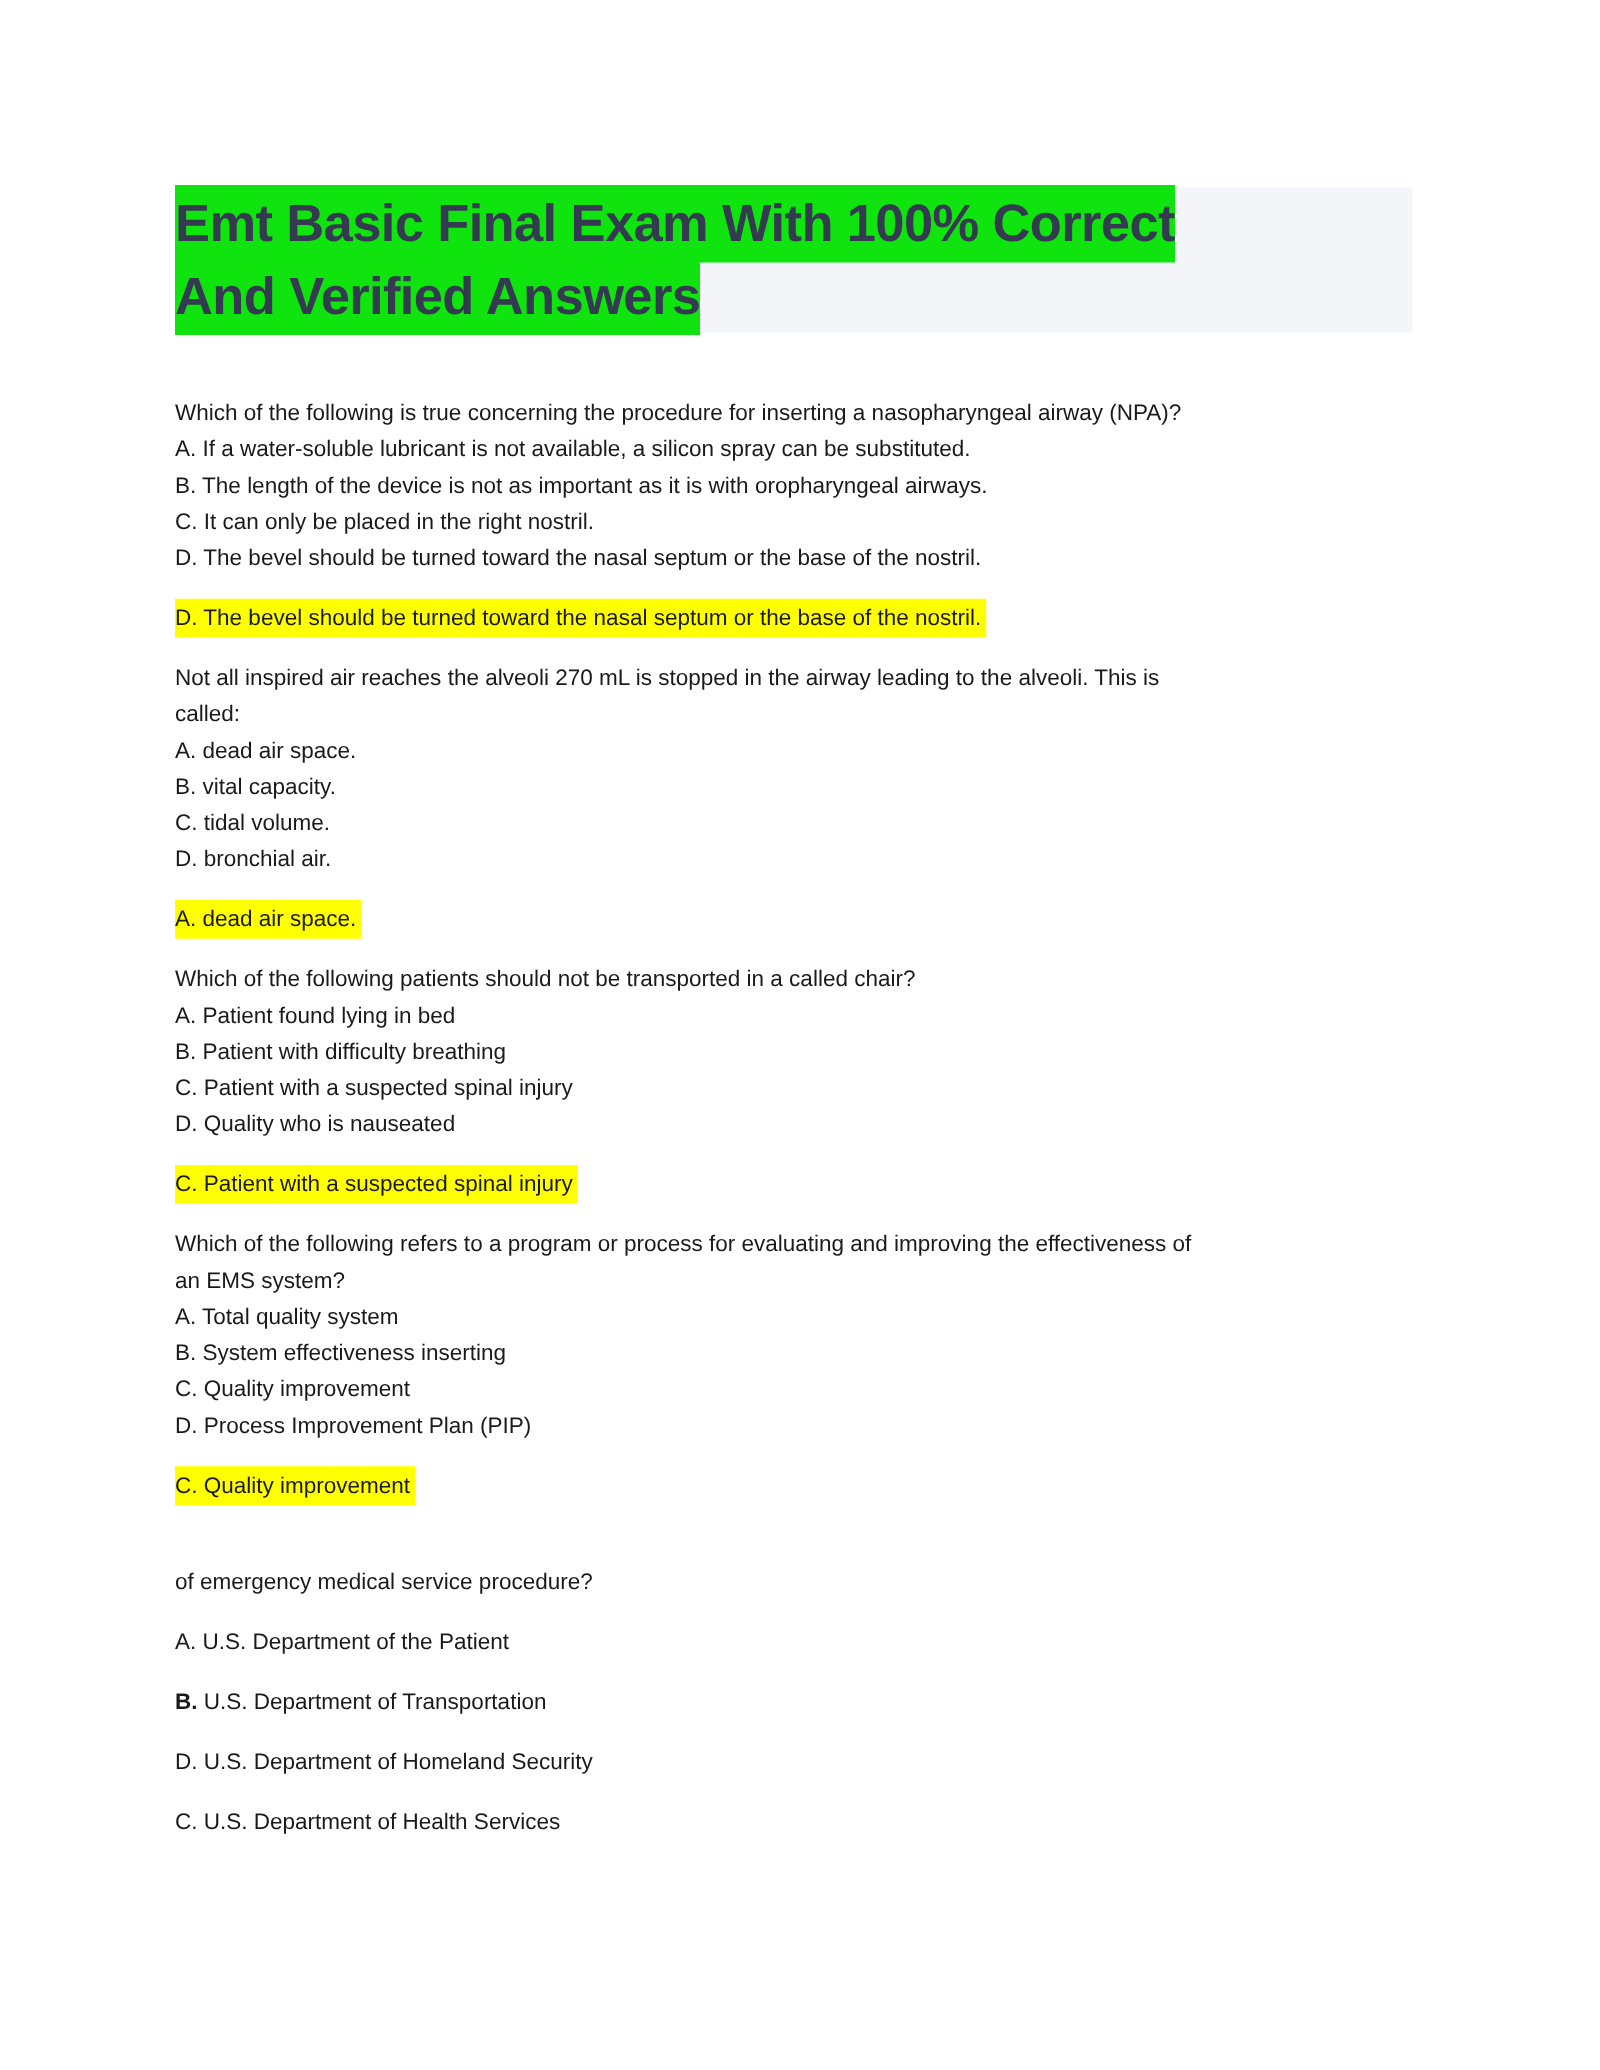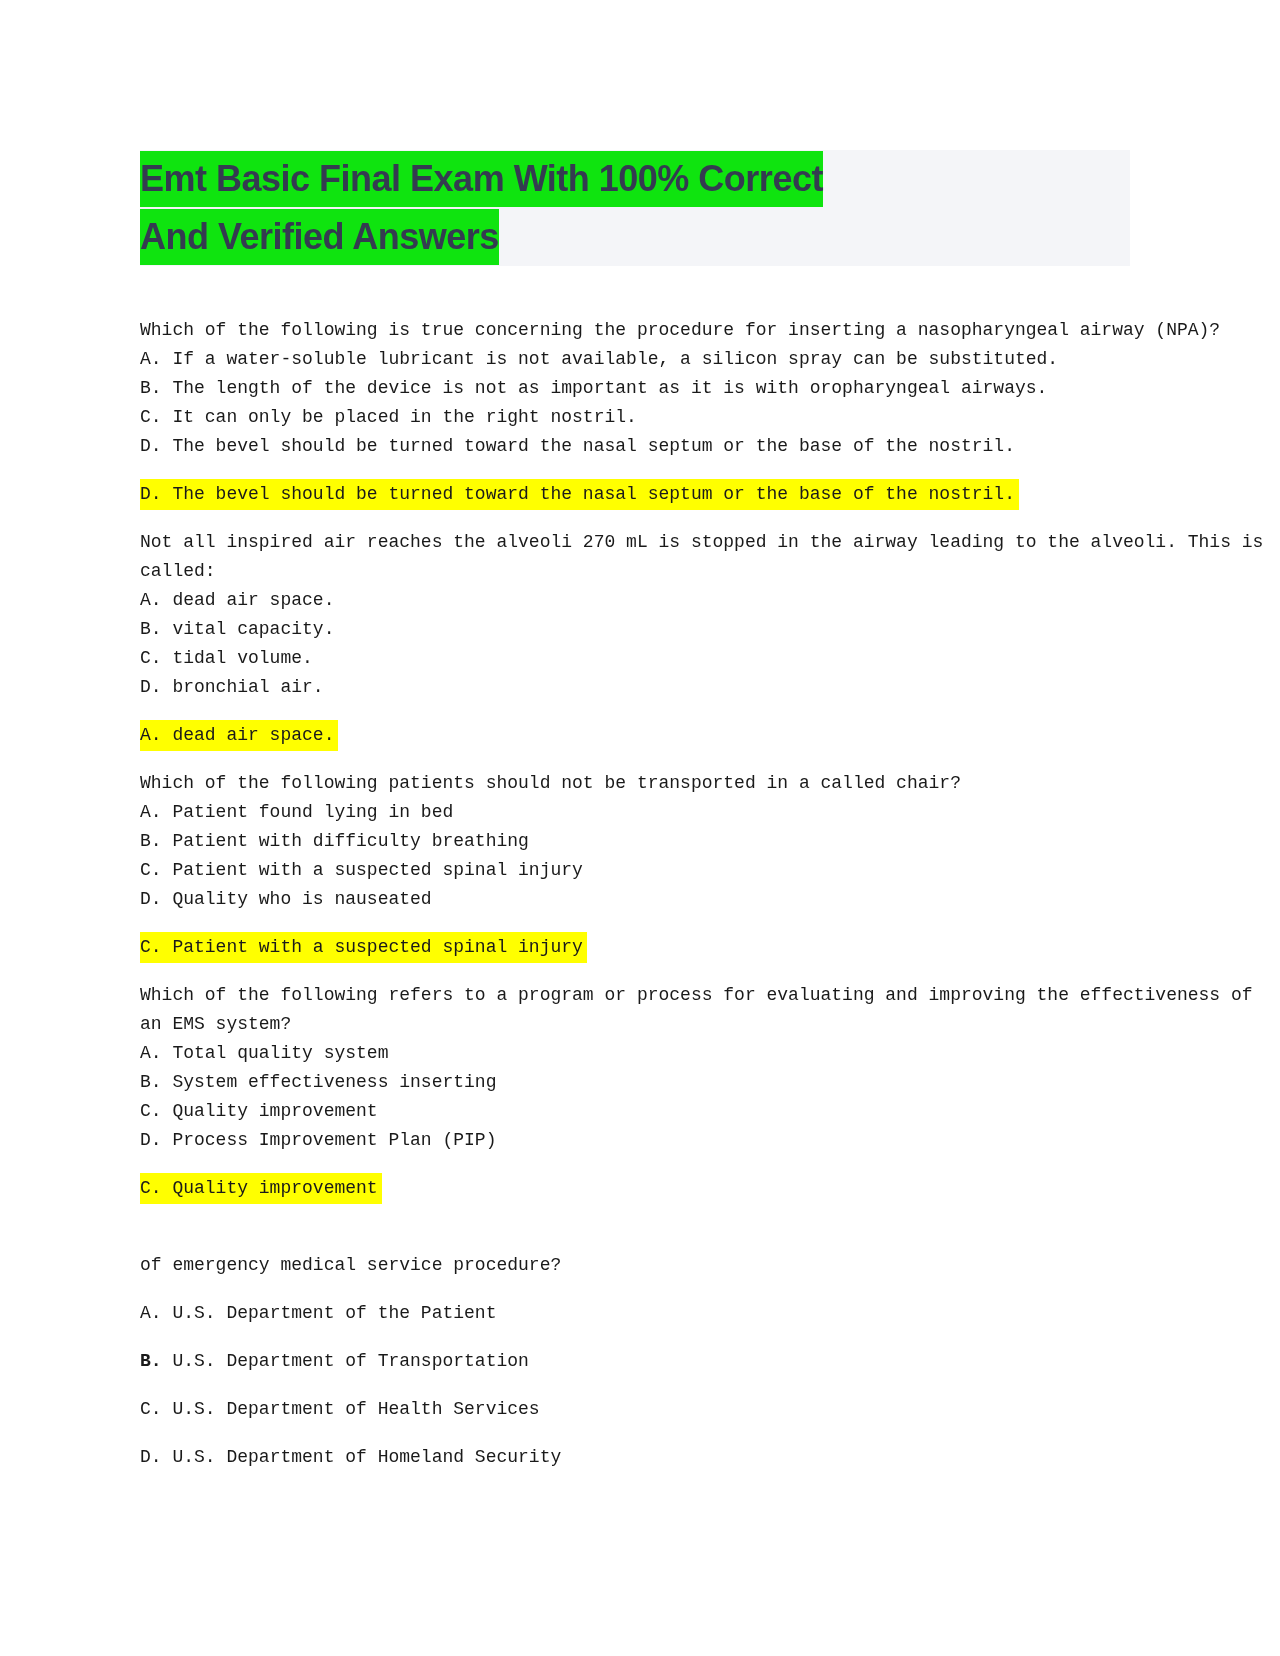--- a/index.html
+++ b/index.html
@@ -14,41 +14,40 @@
   .content {
     position: absolute;
     left: 140px;
     top: 150px;
     width: 1000px;
   }
   .doc-title {
     margin: 0 0 50px 0;
     width: 990px;
     background: #f4f5f8;
-    font-size: 36px;
+    font-size: 42px;
     line-height: 58px;
     font-weight: bold;
     color: #343b50;
     letter-spacing: -0.5px;
     white-space: nowrap;
   }
   .hl-green {
     background: #0fe40f;
     padding: 7px 0 8px 0;
   }
   .doc-body {
     width: 960px;
     font-size: 18px;
     line-height: 29px;
     color: #1a1a1a;
   }
   .para {
     margin: 0 0 19px 0;
     white-space: nowrap;
-    font-family: Liberation Mono, monospace;
   }
   .hl-yellow {
     background: #ffff00;
     color: inherit;
     padding: 5px 4px 6px 0;
   }
   .bold-prefix { font-weight: bold; }
 </style>
 </head>
 <body>
@@ -61,17 +60,17 @@
         <p class="para"><mark class="hl-yellow">D. The bevel should be turned toward the nasal septum or the base of the nostril.</mark></p>
         <p class="para"><span>Not all inspired air reaches the alveoli 270 mL is stopped in the airway leading to the alveoli. This is</span><br><span>called:</span><br><span>A. dead air space.</span><br><span>B. vital capacity.</span><br><span>C. tidal volume.</span><br><span>D. bronchial air.</span></p>
         <p class="para"><mark class="hl-yellow">A. dead air space.</mark></p>
         <p class="para"><span>Which of the following patients should not be transported in a called chair?</span><br><span>A. Patient found lying in bed</span><br><span>B. Patient with difficulty breathing</span><br><span>C. Patient with a suspected spinal injury</span><br><span>D. Quality who is nauseated</span></p>
         <p class="para"><mark class="hl-yellow">C. Patient with a suspected spinal injury</mark></p>
         <p class="para"><span>Which of the following refers to a program or process for evaluating and improving the effectiveness of</span><br><span>an EMS system?</span><br><span>A. Total quality system</span><br><span>B. System effectiveness inserting</span><br><span>C. Quality improvement</span><br><span>D. Process Improvement Plan (PIP)</span></p>
         <p class="para"><mark class="hl-yellow">C. Quality improvement</mark></p>
         <p class="para"><br><span>of emergency medical service procedure?</span></p>
         <p class="para"><span class="">A.</span><span> U.S. Department of the Patient</span></p>
         <p class="para"><span class="bold-prefix">B.</span><span> U.S. Department of Transportation</span></p>
+        <p class="para"><span class="">D.</span><span> U.S. Department of Homeland Security</span></p>
         <p class="para"><span class="">C.</span><span> U.S. Department of Health Services</span></p>
-        <p class="para"><span class="">D.</span><span> U.S. Department of Homeland Security</span></p>
       </div>
   </div>
 </div>
 
 </body></html>

